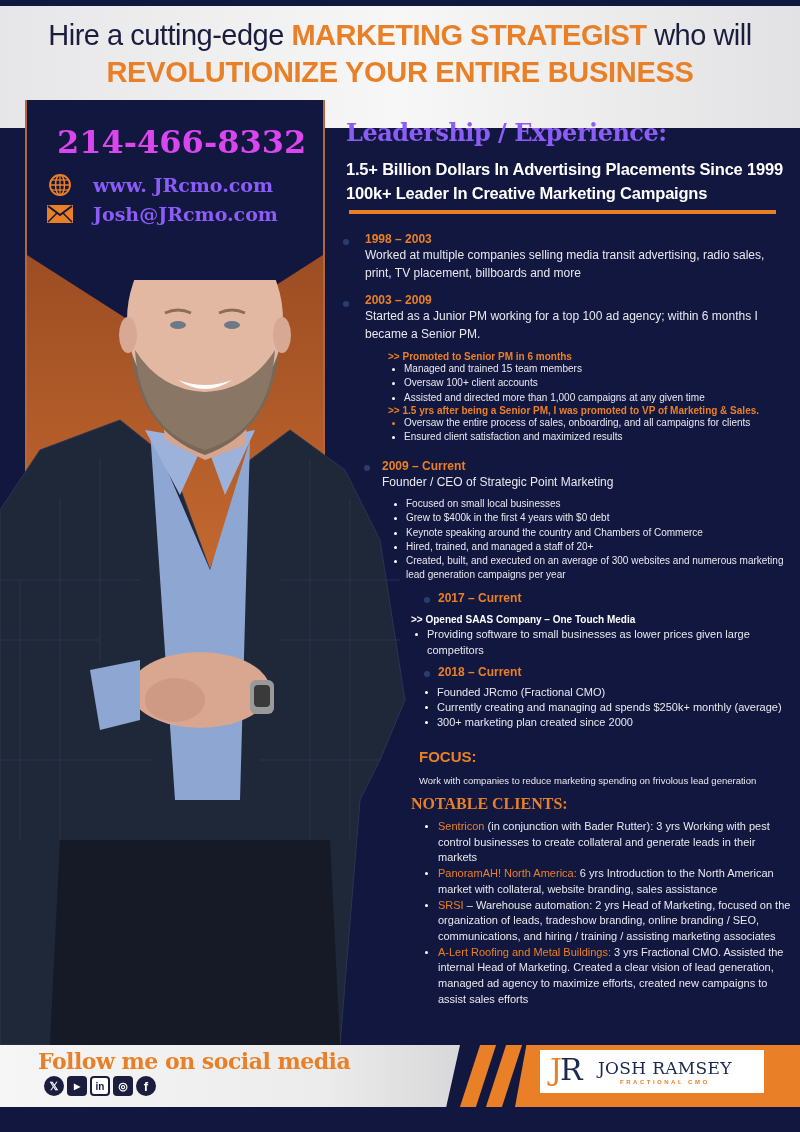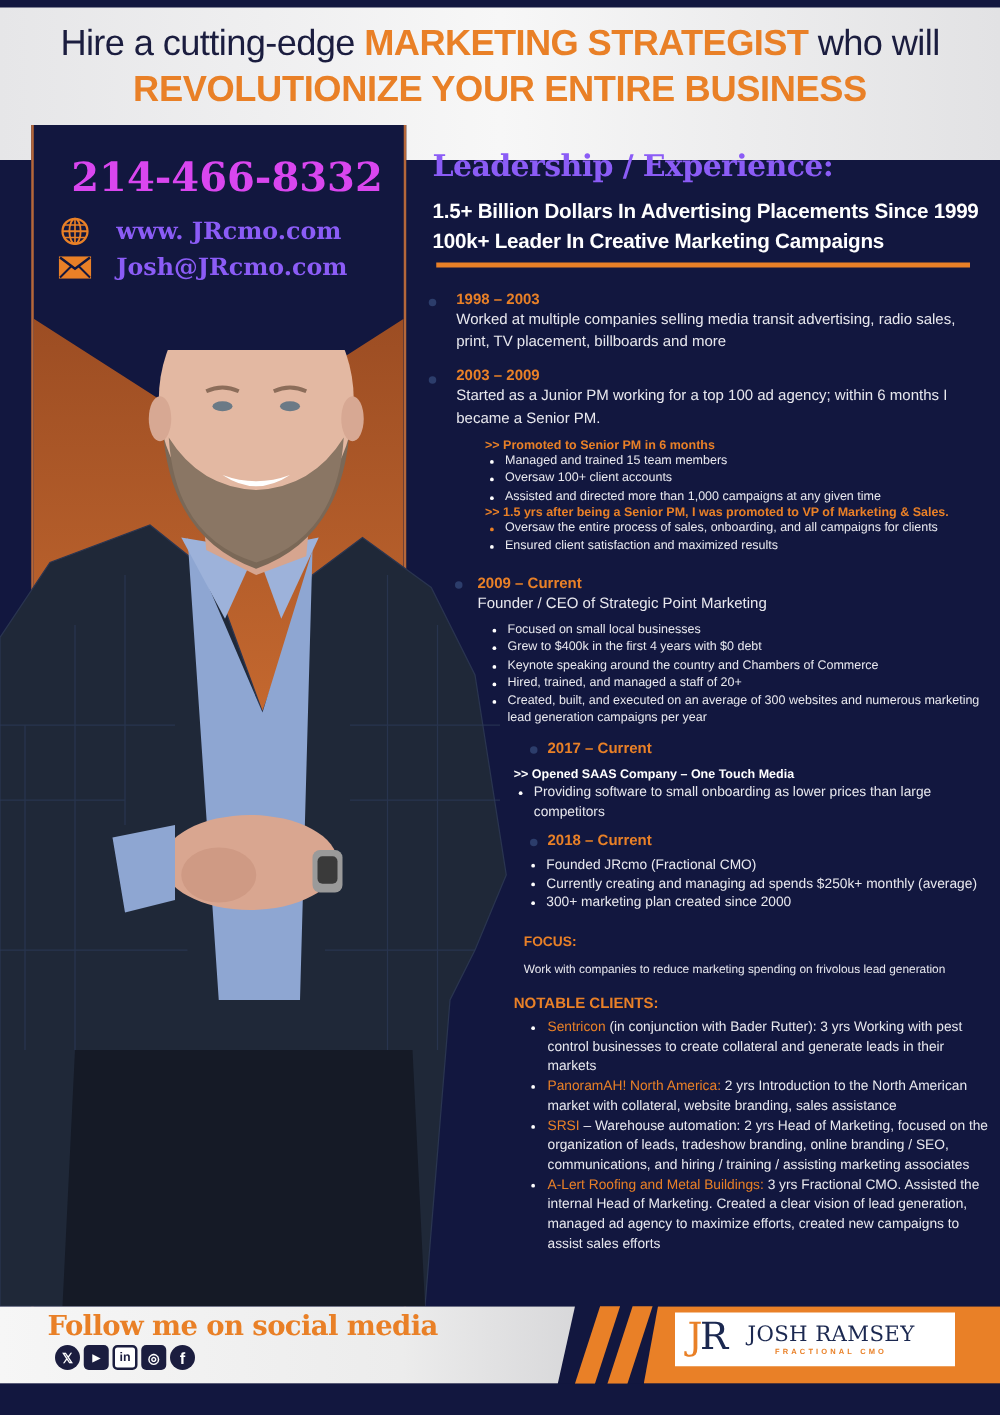--- a/index.html
+++ b/index.html
@@ -189,46 +189,46 @@
   </ul>
 </div>
 
 <div class="dot" style="left:424px;top:597px;"></div>
 <div class="abs" style="left:438px;top:591px;">
   <div class="yr">2017 – Current</div>
 </div>
 <div class="abs" style="left:411px;top:614px;width:380px;">
   <div style="font-size:10px;font-weight:bold;color:#fff;">&gt;&gt; Opened SAAS Company – One Touch Media</div>
   <ul class="bl" style="margin-top:2px;">
-    <li style="font-size:11px;line-height:15.5px;">Providing software to small onboarding as lower prices than large competitors</li>
+    <li style="font-size:11px;line-height:15.5px;">Providing software to small businesses as lower prices given large competitors</li>
   </ul>
 </div>
 
 <div class="dot" style="left:424px;top:671px;"></div>
 <div class="abs" style="left:438px;top:665px;">
   <div class="yr">2018 – Current</div>
 </div>
 <div class="abs" style="left:421px;top:685px;width:379px;">
   <ul class="bl">
     <li style="font-size:11px;line-height:15px;">Founded JRcmo (Fractional CMO)</li>
     <li style="font-size:11px;line-height:15px;">Currently creating and managing ad spends $250k+ monthly (average)</li>
     <li style="font-size:11px;line-height:15px;">300+ marketing plan created since 2000</li>
   </ul>
 </div>
 
 <div class="abs" style="left:419px;top:748px;width:380px;">
-  <div class="yr" style="font-size:11px;">FOCUS:</div>
+  <div class="yr" style="font-size:15px;">FOCUS:</div>
   <div style="font-size:9.5px;color:#e8e8ee;margin-top:10px;">Work with companies to reduce marketing spending on frivolous lead generation</div>
 </div>
 
 <div class="abs" style="left:411px;top:795px;width:385px;">
-  <div class="yr" style="font-size:12px;">NOTABLE CLIENTS:</div>
+  <div class="yr" style="font-size:16px;font-family:Liberation Serif, serif;">NOTABLE CLIENTS:</div>
   <ul class="bl cl" style="margin-top:6px;margin-left:9px;">
     <li><span class="client">Sentricon</span><span> (in conjunction with Bader Rutter): 3 yrs Working with pest control businesses to create collateral and generate leads in their markets</span></li>
-    <li><span class="client">PanoramAH! North America:</span><span> 2 yrs Introduction to the North American market with collateral, website branding, sales assistance</span></li>
+    <li><span class="client">PanoramAH! North America:</span><span> 6 yrs Introduction to the North American market with collateral, website branding, sales assistance</span></li>
     <li><span class="client">SRSI</span><span> – Warehouse automation: 2 yrs Head of Marketing, focused on the organization of leads, tradeshow branding, online branding / SEO, communications, and hiring / training / assisting marketing associates</span></li>
     <li><span class="client">A-Lert Roofing and Metal Buildings:</span><span> 3 yrs Fractional CMO. Assisted the internal Head of Marketing. Created a clear vision of lead generation, managed ad agency to maximize efforts, created new campaigns to assist sales efforts</span></li>
   </ul>
 </div>
 
 <div class="footer">
   <div class="f-left"></div>
 </div>
 <div class="follow">Follow me on social media</div>
 <div class="socials">

